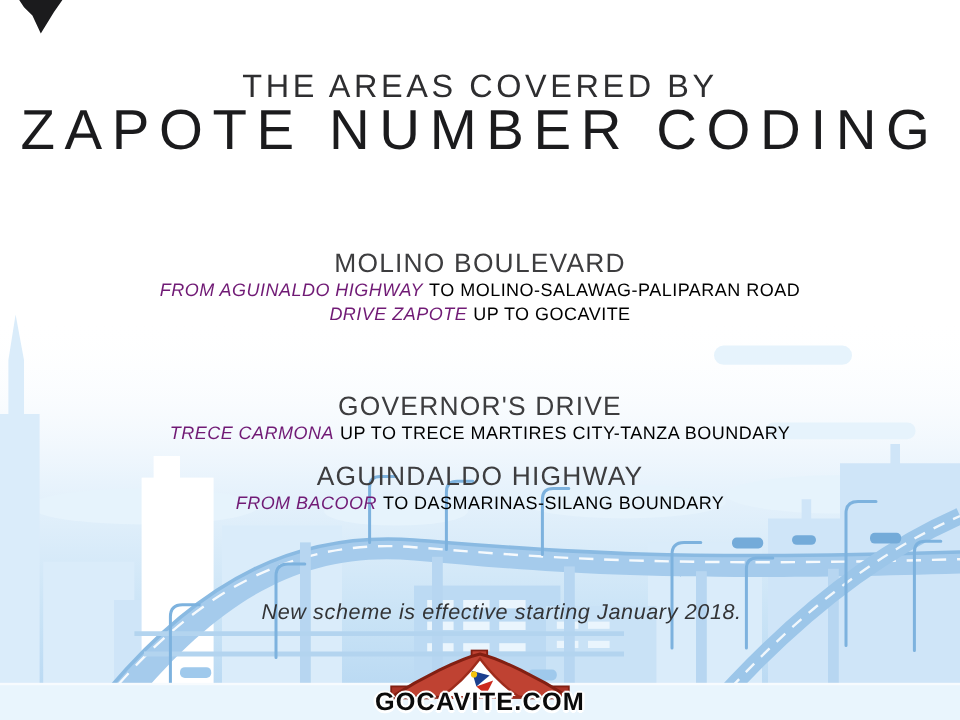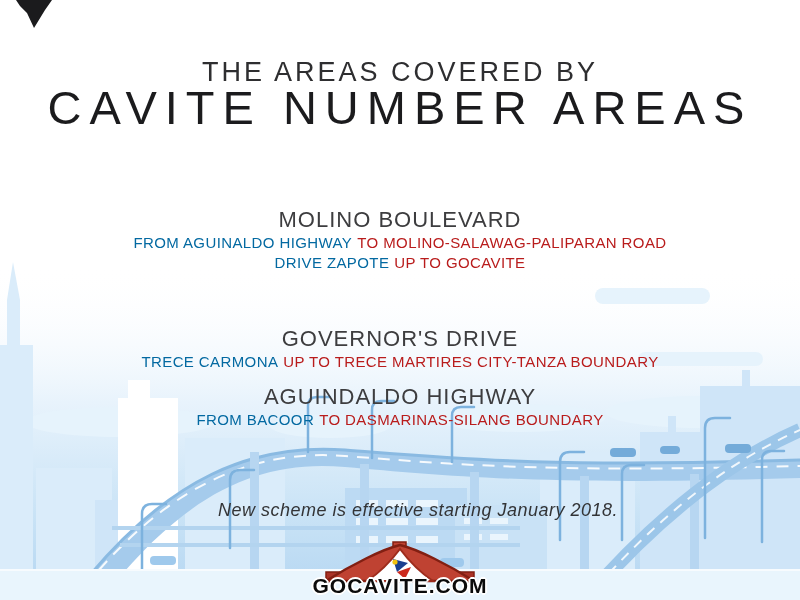--- a/index.html
+++ b/index.html
@@ -31,22 +31,22 @@
     color: #3d3d3f;
     line-height: 24px;
     margin-top: 16px;
   }
   .road-range {
     font-size: 15px;
     letter-spacing: 0.4px;
     line-height: 20px;
     margin-top: 1px;
   }
-  .range-from { color: #0369a1; margin-right: 5px; }
-  .range-to   { color: #b91c1c; text-align: right; }
+  .range-from { color: #701a75; margin-right: 5px; font-style: italic; }
+  .range-to   { color: #000000; text-align: right; }
   .note {
     top: 500px;
     font-style: italic;
     font-size: 18px;
     color: #333436;
     letter-spacing: 0.5px;
     padding-left: 36px;
   }
   .corner-mark { position: absolute; left: 0; top: 0; width: 62px; height: 34px; }
   .logo-roof { position: absolute; left: 323px; top: 541px; width: 154px; height: 46px; }
@@ -166,21 +166,21 @@
     <rect x="0" y="570" width="800" height="30" fill="#e9f5fd"></rect>
     <rect x="0" y="569" width="800" height="2" fill="#f7fbfe"></rect>
   </svg>
 </div>
 
 <svg class="corner-mark" viewBox="0 0 62 34">
   <path d="M16,0 L52,0 L45,10 L34,28 L27,13 L20,6 Z" fill="#1b1b1d"></path>
 </svg>
 
 <div class="centered supertitle">THE AREAS COVERED BY</div>
-<div class="centered main-title">CAVITE NUMBER AREAS</div>
+<div class="centered main-title">ZAPOTE NUMBER CODING</div>
 
 <div class="centered" style="top:192px">
   <div class="road-name">MOLINO BOULEVARD</div>
   <div class="road-range">
     <span class="range-from">FROM AGUINALDO HIGHWAY</span><span class="range-to">TO MOLINO-SALAWAG-PALIPARAN ROAD</span>
   </div>
 </div>
 
 <div class="centered" style="top:252px">
   <div class="road-range">

